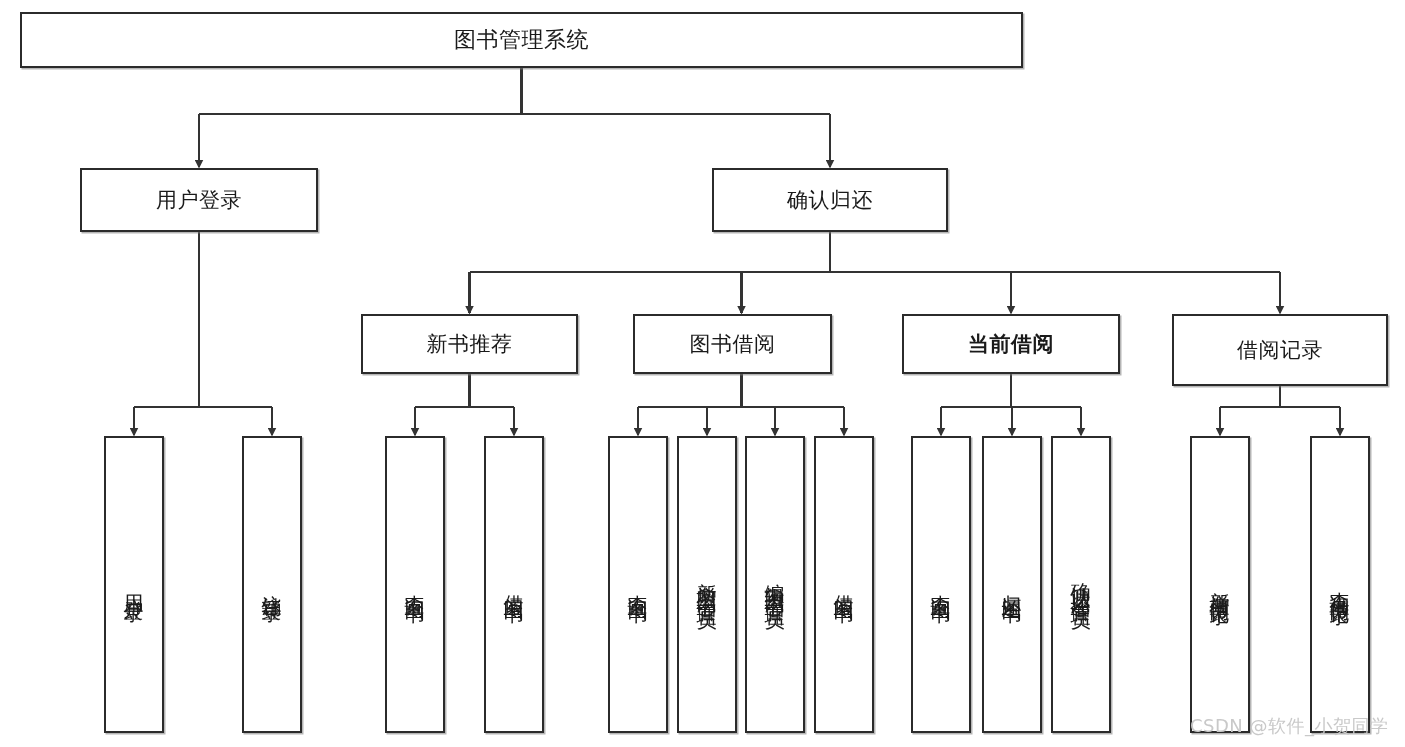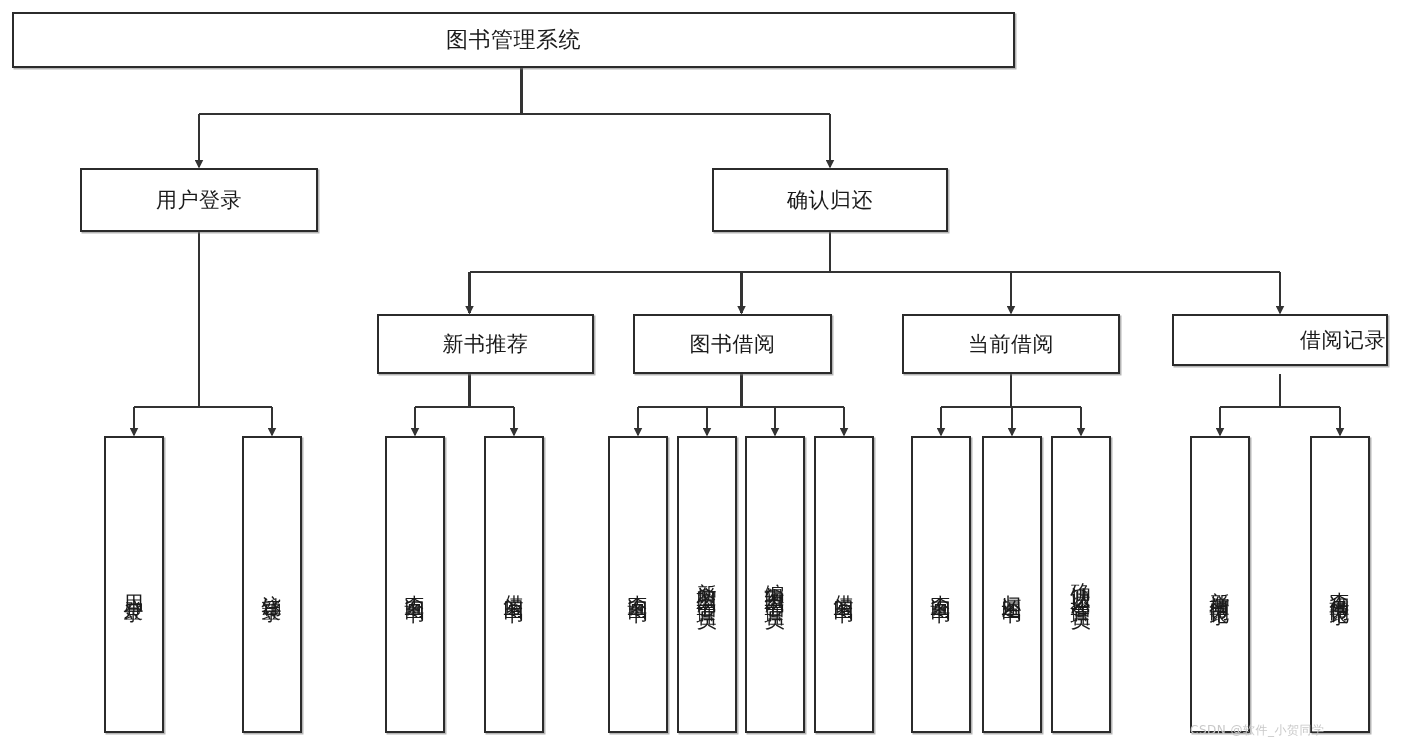--- a/index.html
+++ b/index.html
@@ -63,26 +63,25 @@
   svg.connectors {
     position: absolute;
     left: 0;
     top: 0;
     width: 1405px;
     height: 747px;
     pointer-events: none;
   }
   .watermark {
     position: absolute;
-    font-size: 12px;
+    font-size: 18px;
     color: #c9c9c9;
     white-space: nowrap;
     letter-spacing: 0.5px;
     user-select: none;
-    margin-top: 8px;
   }
 </style>
 </head>
 <body>
 
 <div id="diagram-root">
   <svg class="connectors" viewBox="0 0 1405 747" xmlns="http://www.w3.org/2000/svg">
     <defs>
       <marker id="arrowhead" markerWidth="9" markerHeight="9" refX="7.5" refY="4.5" orient="auto" markerUnits="userSpaceOnUse">
         <path d="M0,0 L9,4.5 L0,9 z" fill="#333333"></path>
@@ -118,39 +117,39 @@
         <line x1="941" y1="407" x2="941" y2="435" stroke="#333333" stroke-width="2.4" shape-rendering="crispEdges" marker-end="url(#arrowhead)"></line>
         <line x1="1012" y1="407" x2="1012" y2="435" stroke="#333333" stroke-width="2.4" shape-rendering="crispEdges" marker-end="url(#arrowhead)"></line>
         <line x1="1081" y1="407" x2="1081" y2="435" stroke="#333333" stroke-width="2.4" shape-rendering="crispEdges" marker-end="url(#arrowhead)"></line>
         <line x1="1280" y1="374" x2="1280" y2="407" stroke="#333333" stroke-width="2.4" shape-rendering="crispEdges"></line>
         <line x1="1220" y1="407" x2="1340" y2="407" stroke="#333333" stroke-width="2.4" shape-rendering="crispEdges"></line>
         <line x1="1220" y1="407" x2="1220" y2="435" stroke="#333333" stroke-width="2.4" shape-rendering="crispEdges" marker-end="url(#arrowhead)"></line>
         <line x1="1340" y1="407" x2="1340" y2="435" stroke="#333333" stroke-width="2.4" shape-rendering="crispEdges" marker-end="url(#arrowhead)"></line>
       </g>
   </svg>
   <div id="node-layer">
-      <div class="node horiz root" style="left: 12px; top: 12px; width: 1003px; height: 56px;">
+      <div class="node horiz root" style="left: 20px; top: 12px; width: 1003px; height: 56px;">
         <span class="node-label">图书管理系统</span>
       </div>
       <div class="node horiz" style="left: 80px; top: 168px; width: 238px; height: 64px;">
         <span class="node-label">用户登录</span>
       </div>
       <div class="node horiz" style="left: 712px; top: 168px; width: 236px; height: 64px;">
         <span class="node-label">确认归还</span>
       </div>
-      <div class="node horiz" style="left: 377px; top: 314px; width: 217px; height: 60px;">
+      <div class="node horiz" style="left: 361px; top: 314px; width: 217px; height: 60px;">
         <span class="node-label">新书推荐</span>
       </div>
       <div class="node horiz" style="left: 633px; top: 314px; width: 199px; height: 60px;">
         <span class="node-label">图书借阅</span>
       </div>
-      <div class="node horiz" style="left: 902px; top: 314px; width: 218px; height: 60px;">
+      <div class="node horiz" style="left: 902px; top: 314px; width: 218px; height: 60px; font-weight: bold;">
         <span class="node-label">当前借阅</span>
       </div>
-      <div class="node horiz" style="left: 1172px; top: 314px; width: 216px; height: 52px; justify-content: flex-end;">
+      <div class="node horiz" style="left: 1172px; top: 314px; width: 216px; height: 72px;">
         <span class="node-label">借阅记录</span>
       </div>
       <div class="node vert" style="left: 104px; top: 436px; width: 60px; height: 297px;">
         <span class="node-label">用户登录</span>
       </div>
       <div class="node vert" style="left: 242px; top: 436px; width: 60px; height: 297px;">
         <span class="node-label">注销登录</span>
       </div>
       <div class="node vert" style="left: 385px; top: 436px; width: 60px; height: 297px;">
         <span class="node-label">查询图书</span>

